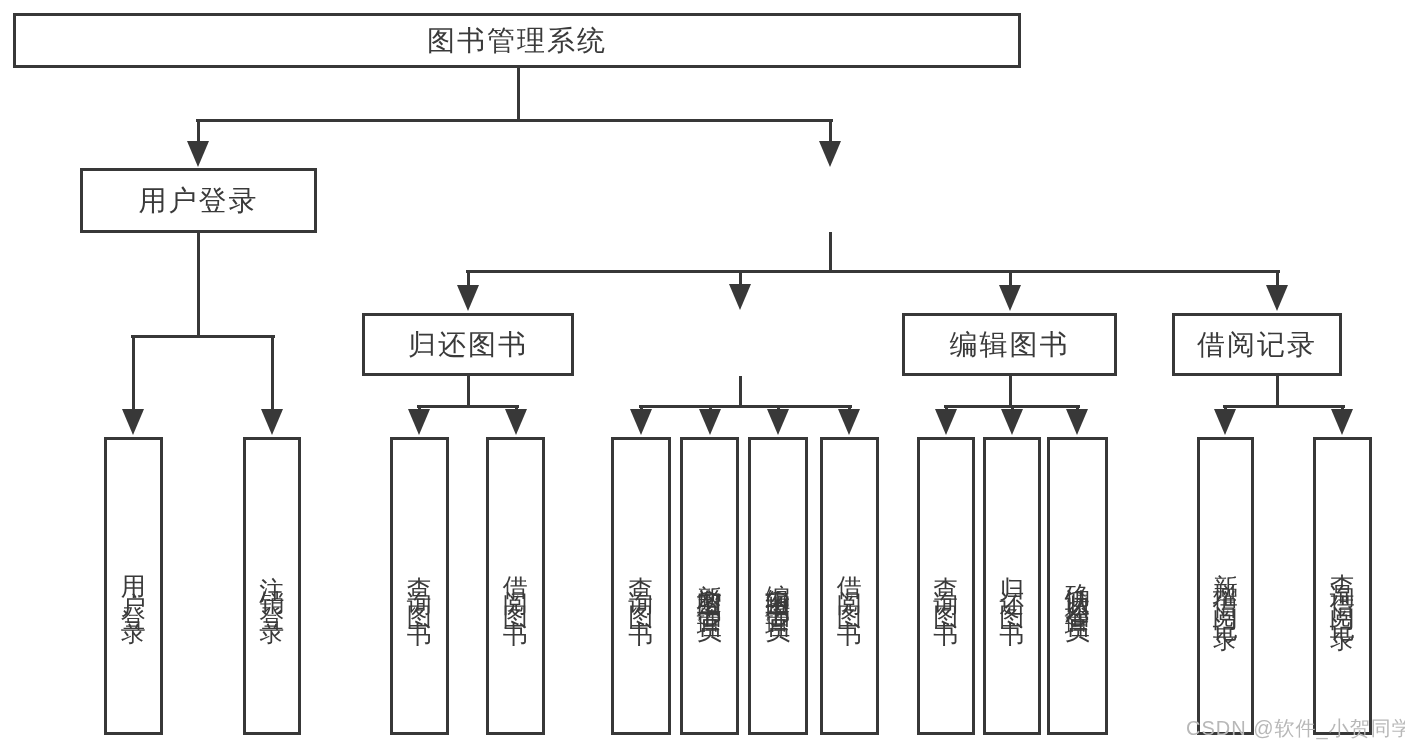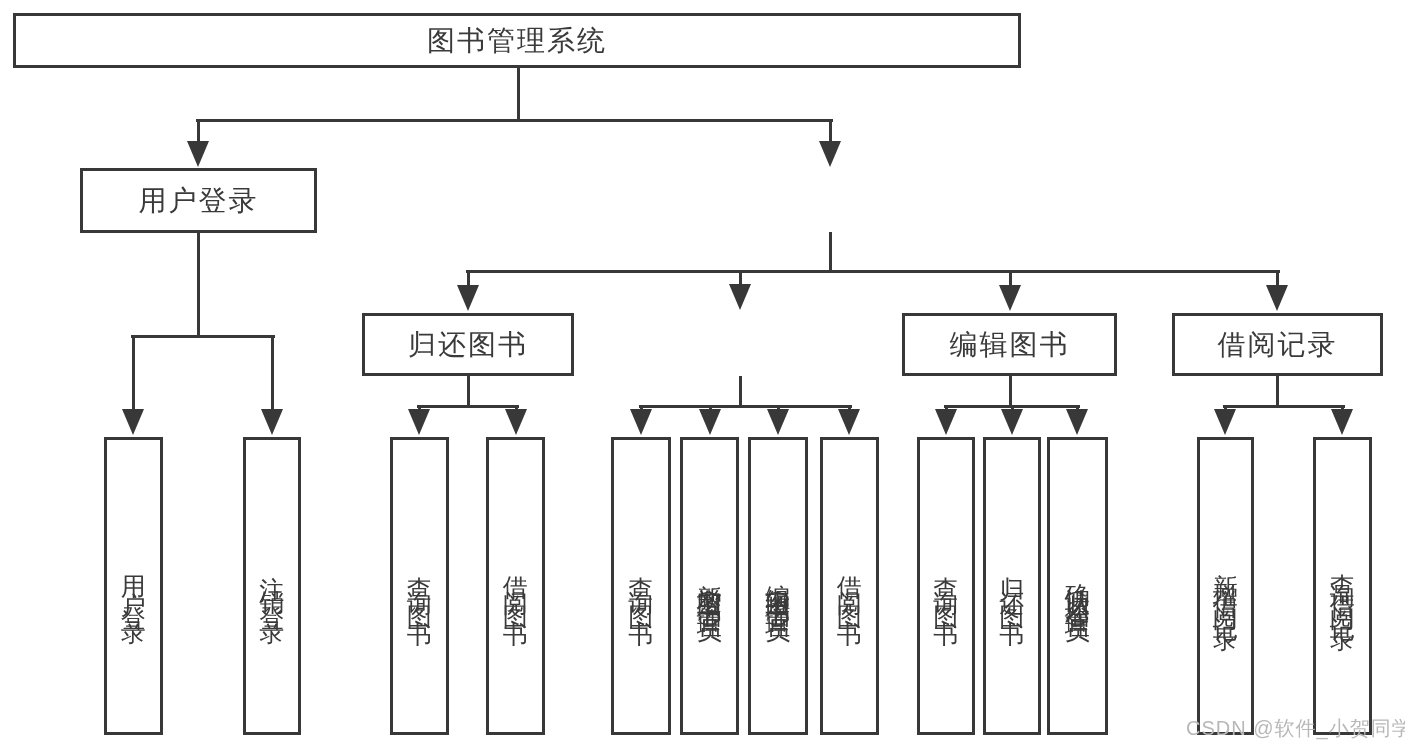--- a/index.html
+++ b/index.html
@@ -44,21 +44,21 @@
   <div class="node h" style="left:80px;top:168px;width:237px;height:65px">
     <span>用户登录</span>
   </div>
 
   <div class="node h" style="left:362px;top:313px;width:212px;height:63px">
     <span>归还图书</span>
   </div>
   <div class="node h" style="left:902px;top:313px;width:215px;height:63px">
     <span>编辑图书</span>
   </div>
-  <div class="node h" style="left:1172px;top:313px;width:211px;height:63px">
+  <div class="node h" style="left:1172px;top:313px;width:170px;height:63px">
     <span>借阅记录</span>
   </div>
 
   <div class="node v ls4" style="left:104px;top:437px;width:59px;height:298px">
     <span>用户登录</span>
   </div>
   <div class="node v ls4" style="left:243px;top:437px;width:58px;height:298px">
     <span>注销登录</span>
   </div>
 

